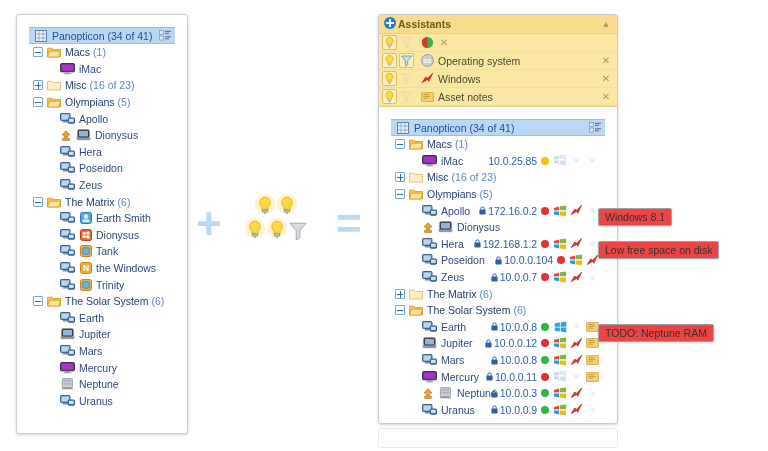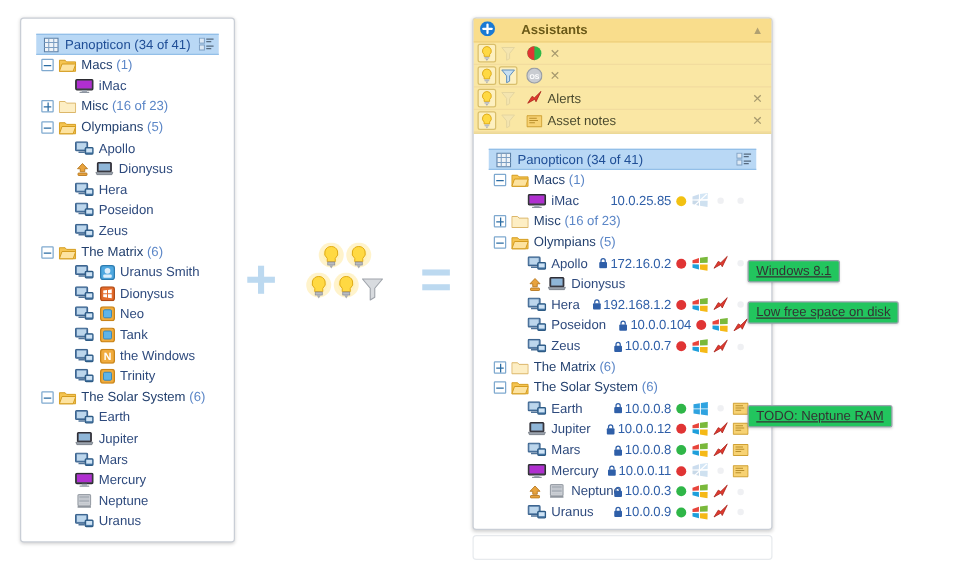--- a/index.html
+++ b/index.html
@@ -50,21 +50,21 @@
     border-bottom:1px solid #e8d28c;
   }
   .asst-header {
     display:flex; align-items:center;
     height:19px; padding:0 5px;
     background:#f9dd8c;
     border-bottom:1px solid #edcf7c;
   }
   .asst-title {
     font-weight:bold; color:#6b5a18; font-size:10.5px;
-    margin-left:21px; flex:1;
+    margin-left:2px; flex:1;
   }
   .asst-row {
     display:flex; align-items:center;
     height:18px; padding:0 5px 0 3px;
     border-bottom:1px solid #f2dc9e;
   }
   .toggle-btn {
     width:15px; height:15px;
     border:1px solid #d9bf6c;
     border-radius:2px;
@@ -123,30 +123,29 @@
   .ip { color:#2f5fa8; font-size:10.5px; margin-right:4px; letter-spacing:-0.1px; }
   .lock { width:7px; height:9px; margin-right:2px; flex:none; }
   .dot { width:8px; height:8px; border-radius:50%; margin-right:4px; flex:none; }
   .cicon { width:14px; height:13px; margin-right:2px; flex:none;
            display:flex; align-items:center; justify-content:center; }
   .cicon.faded { opacity:.35; }
 
   
   .tooltip {
     position:absolute;
-    background:#22c55e;
+    background:#ef4444;
     border:1px solid #9aa3ad;
     border-radius:2px;
     padding:2px 6px;
     font-size:10.5px;
     color:#333333;
     white-space:nowrap;
     box-shadow:0 1px 2px rgba(0,0,0,.12);
     z-index:30;
-    text-decoration:underline;
   }
 </style>
 </head>
 <body>
 
 <div class="panel" id="left-panel">
   <div class="tree" id="left-tree">
       <div class="trow selected">
         <span class="ticon">
           <span style="display: inline-flex; align-items: center; justify-content: center;">
@@ -335,21 +334,21 @@
         </span>
         <span class="ticon" style="width: 13px;">
           <span style="display: inline-flex; align-items: center; justify-content: center;">
             <svg width="12" height="12" viewBox="0 0 12 12">
               <rect x=".5" y=".5" width="11" height="11" rx="2" fill="#4fa8e0" stroke="#2b7bb0"></rect>
               <circle cx="6" cy="4.6" r="2.3" fill="#ddeefb"></circle>
               <rect x="2.6" y="7.6" width="6.8" height="2.6" rx=".8" fill="#ddeefb"></rect>
             </svg>
           </span>
         </span>
-        <span class="tlabel">Uranus Smith</span>
+        <span class="tlabel">Earth Smith</span>
       </div>
       <div class="trow">
         <span class="indent" style="width: 14px;"></span>
         <span class="exp-spacer"></span>
         <span class="ticon">
           <span style="display: inline-flex; align-items: center; justify-content: center;">
             <svg width="15" height="12" viewBox="0 0 15 12">
               <rect x=".5" y=".5" width="9.5" height="7" rx=".8" fill="#6a8fb5" stroke="#3d6590"></rect>
               <rect x="1.6" y="1.5" width="7.3" height="5" fill="#bcd6ec"></rect>
               <rect x="2.8" y="8.2" width="5" height="1.2" fill="#4f7399"></rect>
@@ -360,44 +359,20 @@
         </span>
         <span class="ticon" style="width: 13px;">
           <span style="display: inline-flex; align-items: center; justify-content: center;">
             <svg width="12" height="12" viewBox="0 0 12 12">
               <rect x=".5" y=".5" width="11" height="11" rx="2" fill="#e36b2c" stroke="#b24c17"></rect>
               <path d="M2.6 3.4 5.6 3v2.6H2.6zM6.4 2.9l3-.45v3.15h-3zM2.6 6.4h3V9L2.6 8.6zM6.4 6.4h3v3.2l-3-.45z" fill="#fff"></path>
             </svg>
           </span>
         </span>
         <span class="tlabel">Dionysus</span>
-      </div>
-      <div class="trow">
-        <span class="indent" style="width: 14px;"></span>
-        <span class="exp-spacer"></span>
-        <span class="ticon">
-          <span style="display: inline-flex; align-items: center; justify-content: center;">
-            <svg width="15" height="12" viewBox="0 0 15 12">
-              <rect x=".5" y=".5" width="9.5" height="7" rx=".8" fill="#6a8fb5" stroke="#3d6590"></rect>
-              <rect x="1.6" y="1.5" width="7.3" height="5" fill="#bcd6ec"></rect>
-              <rect x="2.8" y="8.2" width="5" height="1.2" fill="#4f7399"></rect>
-              <rect x="8.2" y="5" width="6.3" height="5.2" rx=".8" fill="#4a7aa8" stroke="#2e5b85"></rect>
-              <rect x="9" y="5.8" width="4.7" height="3.1" fill="#cfe3f4"></rect>
-            </svg>
-          </span>
-        </span>
-        <span class="ticon" style="width: 13px;">
-          <span style="display: inline-flex; align-items: center; justify-content: center;">
-            <svg width="12" height="12" viewBox="0 0 12 12">
-              <rect x=".5" y=".5" width="11" height="11" rx="2" fill="#f0ab3d" stroke="#c98418"></rect>
-              <rect x="2.8" y="2.8" width="6.4" height="6.4" rx="1" fill="#5fb4e8" stroke="#2e84bd" stroke-width=".7"></rect>
-            </svg>
-          </span>
-        </span>
-        <span class="tlabel">Neo</span>
       </div>
       <div class="trow">
         <span class="indent" style="width: 14px;"></span>
         <span class="exp-spacer"></span>
         <span class="ticon">
           <span style="display: inline-flex; align-items: center; justify-content: center;">
             <svg width="15" height="12" viewBox="0 0 15 12">
               <rect x=".5" y=".5" width="9.5" height="7" rx=".8" fill="#6a8fb5" stroke="#3d6590"></rect>
               <rect x="1.6" y="1.5" width="7.3" height="5" fill="#bcd6ec"></rect>
               <rect x="2.8" y="8.2" width="5" height="1.2" fill="#4f7399"></rect>
@@ -679,20 +654,21 @@
             </span>
           </span>
           <span class="asst-icon">
             <span style="display: inline-flex; align-items: center; justify-content: center;">
               <svg width="13" height="13" viewBox="0 0 13 13">
                 <circle cx="6.5" cy="6.5" r="6" fill="#c9ccd1" stroke="#9a9ea5"></circle>
                 <text x="6.5" y="9.4" font-size="5.5" font-family="Liberation Sans, sans-serif" font-weight="bold" fill="#fff" text-anchor="middle">OS</text>
               </svg>
             </span>
           </span>
+          <span class="asst-label">Operating system</span>
           <span class="close-x">✕</span>
         </div>
         <div class="asst-row">
           <span class="toggle-btn">
             <span style="display: inline-flex; align-items: center; justify-content: center;">
               <svg width="13" height="13" viewBox="0 0 13 13">
                 <path d="M6.5 1.2A3.6 3.6 0 0 1 8.7 7.6v1.5H4.3V7.6A3.6 3.6 0 0 1 6.5 1.2z" fill="#ffd942" stroke="#d9a514" stroke-width=".7"></path>
                 <rect x="4.6" y="9.5" width="3.8" height="1.5" fill="#b9bcc2"></rect>
                 <path d="M5.4 11.2h2.2l-1.1 1.5z" fill="#a8abb2"></path>
               </svg>
@@ -705,21 +681,21 @@
               </svg>
             </span>
           </span>
           <span class="asst-icon">
             <span style="display: inline-flex; align-items: center; justify-content: center;">
               <svg width="13" height="13" viewBox="0 0 13 13">
                 <path d="M11.8 1.1 6.6 6.2l-2-1.1-3.4 5.5 5.6-3.2 1 2z" fill="#e03a2f" stroke="#a61d15" stroke-width=".6" stroke-linejoin="round"></path>
               </svg>
             </span>
           </span>
-          <span class="asst-label">Alerts</span>
+          <span class="asst-label">Windows</span>
           <span class="close-x">✕</span>
         </div>
         <div class="asst-row">
           <span class="toggle-btn">
             <span style="display: inline-flex; align-items: center; justify-content: center;">
               <svg width="13" height="13" viewBox="0 0 13 13">
                 <path d="M6.5 1.2A3.6 3.6 0 0 1 8.7 7.6v1.5H4.3V7.6A3.6 3.6 0 0 1 6.5 1.2z" fill="#ffd942" stroke="#d9a514" stroke-width=".7"></path>
                 <rect x="4.6" y="9.5" width="3.8" height="1.5" fill="#b9bcc2"></rect>
                 <path d="M5.4 11.2h2.2l-1.1 1.5z" fill="#a8abb2"></path>
               </svg>

